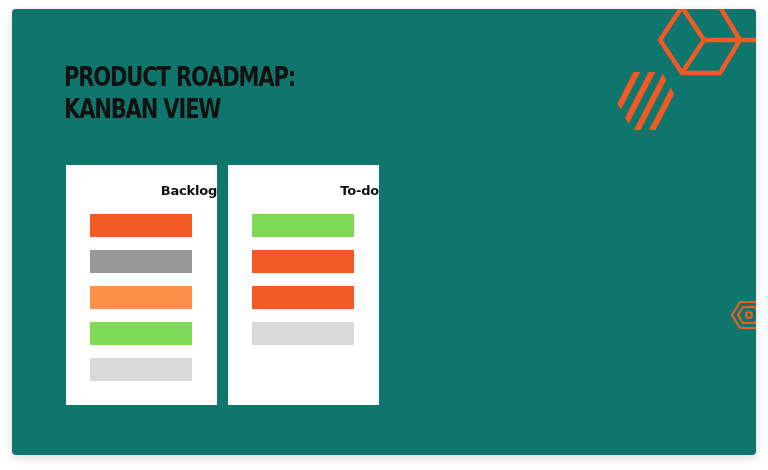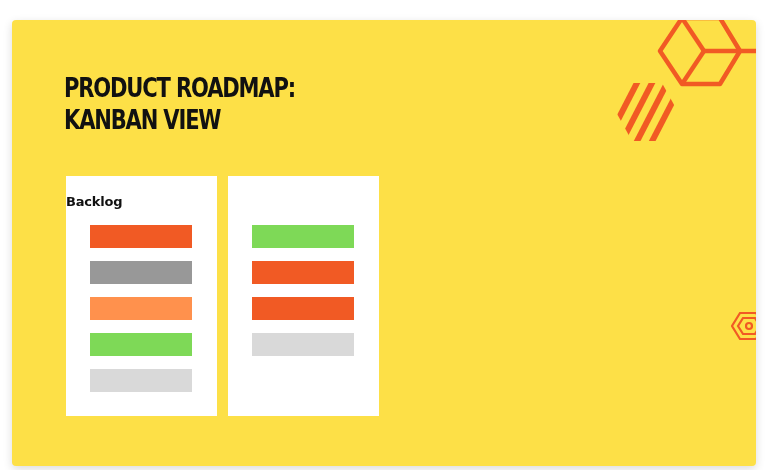--- a/index.html
+++ b/index.html
@@ -1,24 +1,24 @@
 <!DOCTYPE html>
 <html><head>
 <meta charset="utf-8">
 <style>
   html,body{margin:0;padding:0;}
   body{width:768px;height:470px;background:#ffffff;position:relative;overflow:hidden;font-family:"DejaVu Sans",sans-serif;}
-  .slide{position:absolute;left:12px;top:20px;width:744px;height:446px;background:#fde047;border-radius:4px;
+  .slide{position:absolute;left:12px;top:9px;width:744px;height:446px;background:#0f766e;border-radius:4px;
     box-shadow:0 3px 10px rgba(0,0,0,0.14);overflow:hidden;}
   .title{position:absolute;left:52px;top:52px;margin:0;font-family:"DejaVu Sans",sans-serif;font-weight:bold;
     font-size:27px;line-height:32px;color:#111;letter-spacing:-1.5px;transform:scaleX(0.78);transform-origin:left top;
     text-transform:uppercase;}
   .title span{display:block;}
   .card{position:absolute;top:156px;width:151px;height:240px;background:#ffffff;}
-  .card h3{margin:0;position:absolute;top:18px;left:0;right:0;text-align:left;font-family:"DejaVu Sans",sans-serif;
+  .card h3{margin:0;position:absolute;top:18px;left:0;right:0;text-align:right;font-family:"DejaVu Sans",sans-serif;
     font-weight:bold;font-size:13px;color:#111;letter-spacing:-0.2px;}
   .bars{position:absolute;left:24px;top:49px;width:102px;}
   .bar{width:102px;height:23px;margin-bottom:13px;}
   .deco{position:absolute;}
 </style>
 </head>
 <body>
 
 <div class="slide">
 
@@ -64,20 +64,21 @@
     <div class="bars">
       <div class="bar" style="background:#f15a24"></div>
       <div class="bar" style="background:#989898"></div>
       <div class="bar" style="background:#ff914d"></div>
       <div class="bar" style="background:#7ed957"></div>
       <div class="bar" style="background:#d9d9d9"></div>
     </div>
   </div>
 
   <div class="card" style="left:216px">
+    <h3>To-do</h3>
     <div class="bars">
       <div class="bar" style="background:#7ed957"></div>
       <div class="bar" style="background:#f15a24"></div>
       <div class="bar" style="background:#f15a24"></div>
       <div class="bar" style="background:#d9d9d9"></div>
     </div>
   </div>
 
 
 

